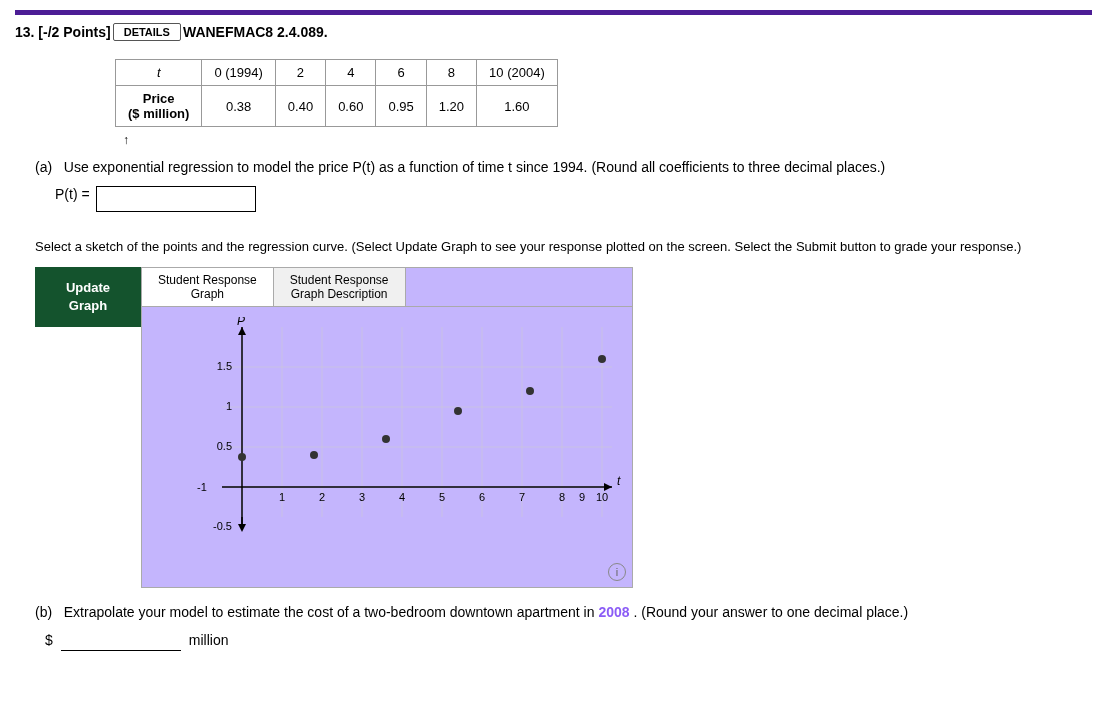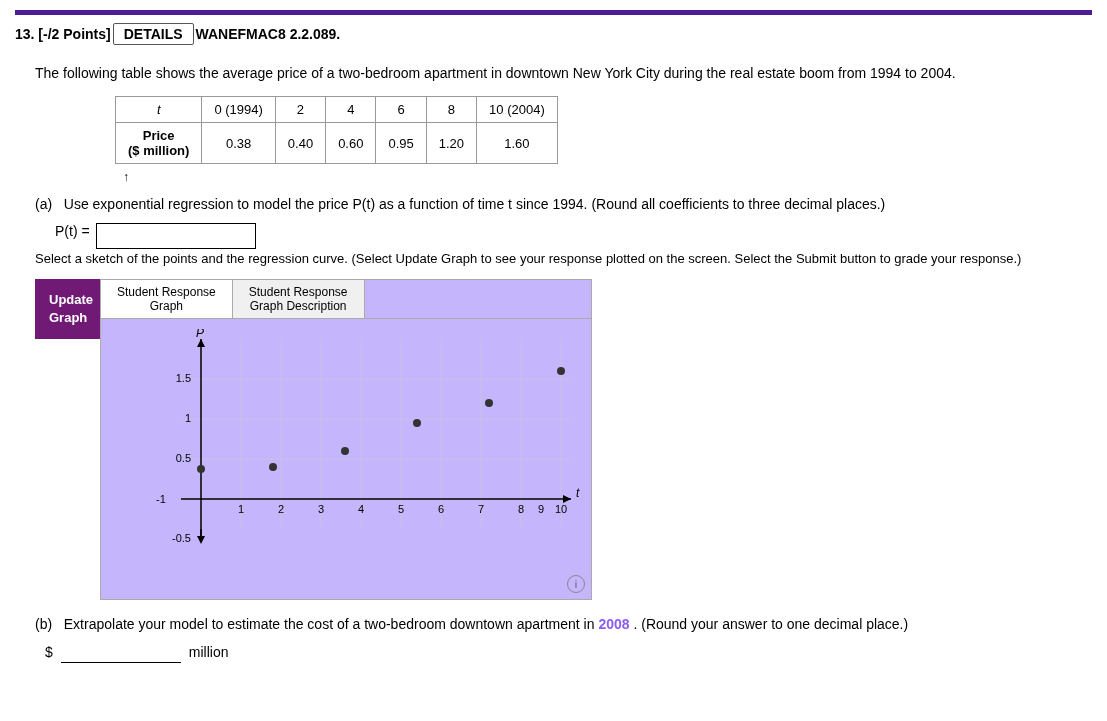--- a/index.html
+++ b/index.html
@@ -27,21 +27,21 @@
 
     .points-label {
       font-weight: bold;
       font-size: 14px;
     }
 
     .details-badge {
       background: #fff;
       border: 1px solid #555;
       padding: 2px 10px;
-      font-size: 14px;
+      font-size: 11px;
       font-weight: bold;
       border-radius: 2px;
     }
 
     .problem-id {
       font-weight: bold;
       font-size: 14px;
     }
 
     .problem-description {
@@ -99,38 +99,39 @@
       height: 26px;
       padding: 2px 4px;
       font-size: 13px;
     }
 
     .sketch-instruction {
       padding-left: 20px;
       margin-bottom: 10px;
       line-height: 1.5;
       font-size: 13px;
+      margin-top: 25px;
     }
 
     
     .graph-section {
       padding-left: 20px;
       display: flex;
       gap: 0;
     }
 
     .update-graph-btn {
-      background: #701a75;
+      background: #14532d;
       color: #fff;
       border: none;
       padding: 12px 14px;
       font-size: 13px;
       font-weight: bold;
       cursor: pointer;
-      width: 65px;
+      width: 106px;
       text-align: center;
       line-height: 1.4;
       align-self: flex-start;
       margin-top: 0;
     }
 
     .graph-panel {
       border: 1px solid #aaa;
       background: #c4b5fd;
     }
@@ -211,24 +212,23 @@
     }
   </style>
 </head>
 <body>
 
 <div class="page-container">
 
   <div class="problem-header">
     <span class="points-label">13. [-/2 Points]</span>
     <span class="details-badge">DETAILS</span>
-    <span class="problem-id">WANEFMAC8 2.2.089.</span>
-  </div>
-
-  <div class="problem-description">The following table shows the average price of a two-bedroom apartment in downtown New York City during the real estate boom from 1994 to 2004.</div>
+    <span class="problem-id">WANEFMAC8 2.4.089.</span>
+  </div>
+
 
   <table class="data-table">
     <tbody>
       <tr>
         <td style="font-style:italic; padding: 5px 20px;">t</td>
         <td>0 (1994)</td>
         <td>2</td>
         <td>4</td>
         <td>6</td>
         <td>8</td>

